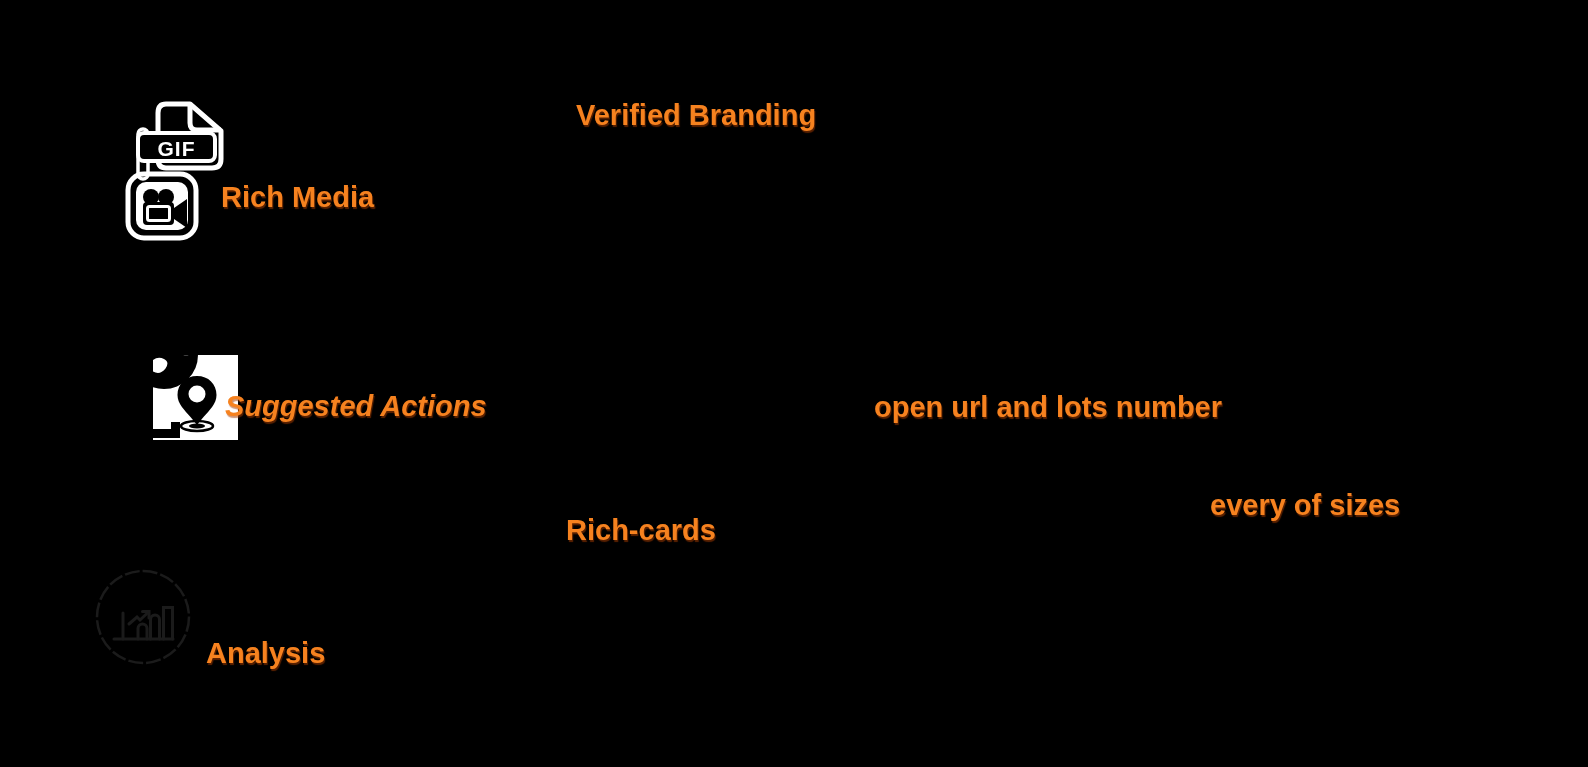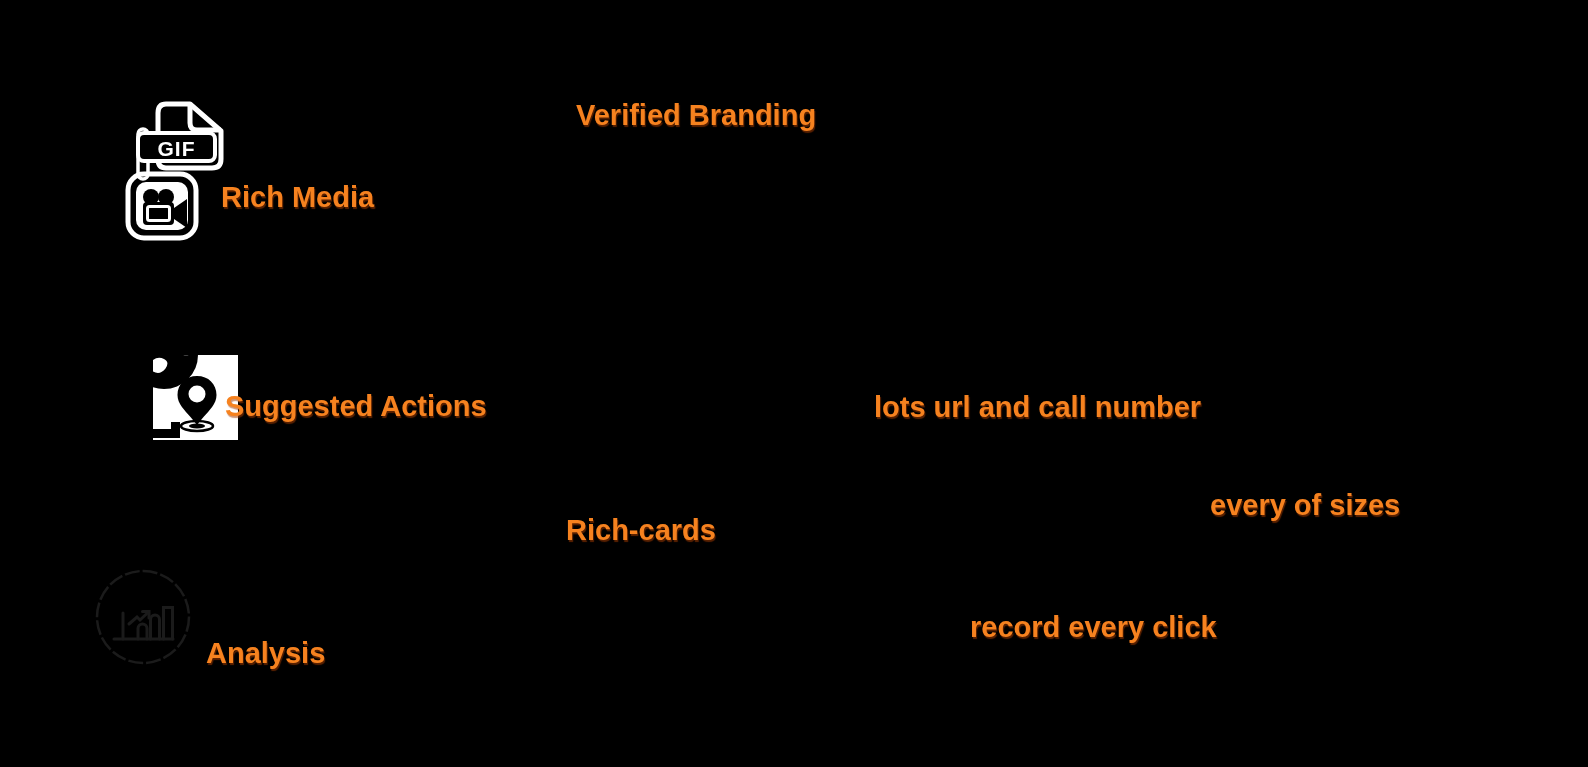--- a/index.html
+++ b/index.html
@@ -79,25 +79,24 @@
       <path d="M36 57 L44 50 L47 53 L55 45.5"></path>
       <path d="M49.5 44.5 H56 V51"></path>
     </g>
   </svg>
 
   <div class="label" style="left:576px;top:101px;">Verified Branding</div>
 
   <div class="label" style="left:221px;top:183px;">Rich Media</div>
 
 
-  <div class="label" style="left:225px;top:392px;">Suggested Actions</div>
+  <div class="label" style="left:225px;top:392px;font-style:italic;">Suggested Actions</div>
 
-  <div class="label" style="left:874px;top:393px;">lots url and call number</div>
+  <div class="label" style="left:874px;top:393px;">open url and lots number</div>
 
   <div class="label" style="left:566px;top:516px;">Rich-cards</div>
 
   <div class="label" style="left:1210px;top:491px;">every of sizes</div>
 
   <div class="label" style="left:206px;top:639px;">Analysis</div>
 
-  <div class="label" style="left:970px;top:613px;">record every click</div>
 
 </div>
 
 </body></html>

